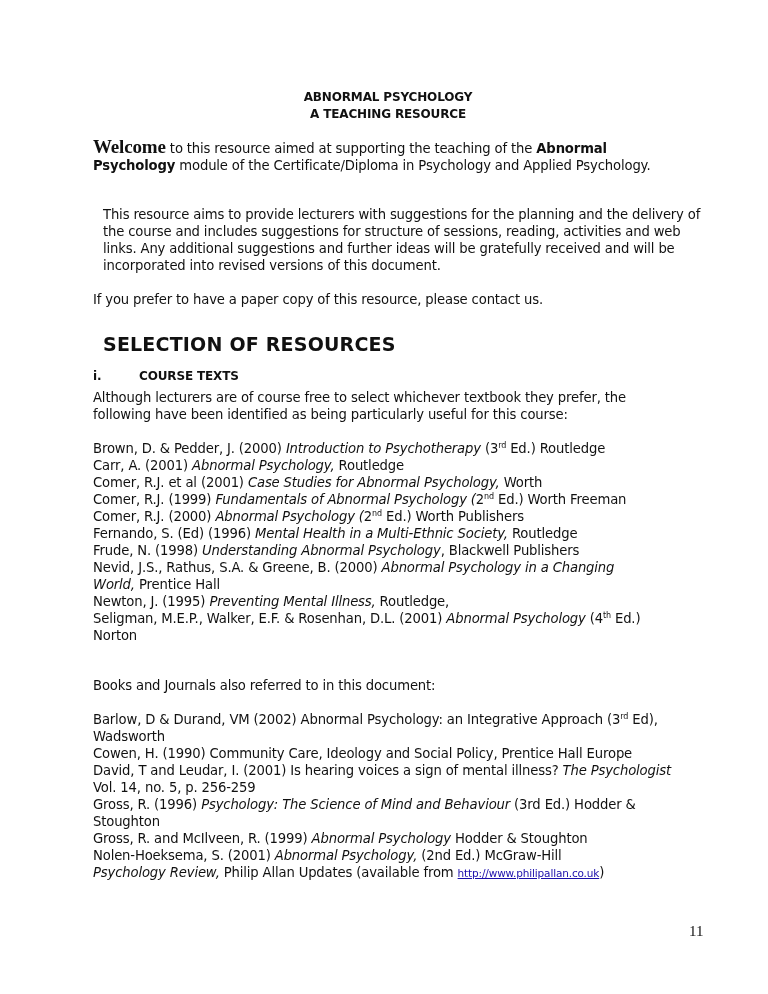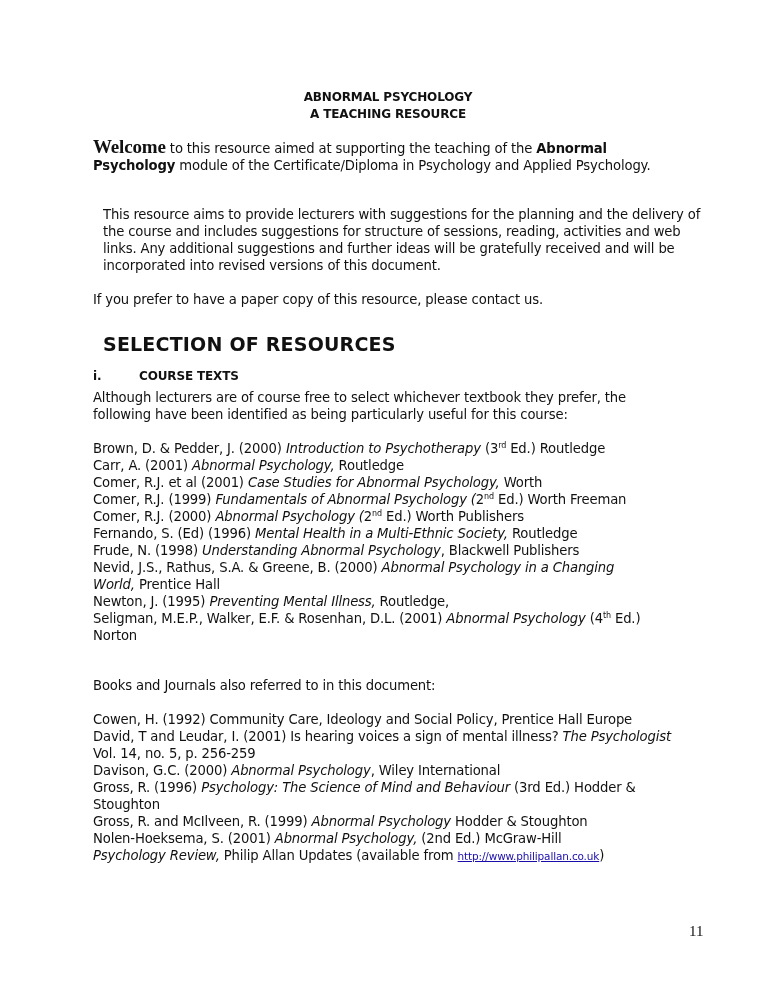--- a/index.html
+++ b/index.html
@@ -54,23 +54,23 @@
     <span class="ref"><span>Fernando, S. (Ed) (1996) </span><i>Mental Health in a Multi-Ethnic Society,</i><span> Routledge</span></span>
     <span class="ref"><span>Frude, N. (1998) </span><i>Understanding Abnormal Psychology</i><span>, Blackwell Publishers</span></span>
     <span class="ref" style="width:540px;"><span>Nevid, J.S., Rathus, S.A. &amp; Greene, B. (2000) </span><i>Abnormal Psychology in a Changing World,</i><span> Prentice Hall</span></span>
     <span class="ref"><span>Newton, J. (1995) </span><i>Preventing Mental Illness,</i><span> Routledge,</span></span>
     <span class="ref" style="width:580px;"><span>Seligman, M.E.P., Walker, E.F. &amp; Rosenhan, D.L. (2001) </span><i>Abnormal Psychology</i><span> (4</span><sup>th</sup><span> Ed.) Norton</span></span>
   </div>
 
   <div class="para" style="top:677px;">Books and Journals also referred to in this document:</div>
 
   <div class="refs" style="top:711px; width:595px;">
-    <span class="ref" style="width:570px;"><span>Cowen, H. (1992) Community Care, Ideology and Social Policy, Prentice Hall Europe</span></span>
+    <span class="ref"><span>Barlow, D &amp; Durand, VM (2002) Abnormal Psychology: an Integrative Approach (3</span><sup>rd</sup><span> Ed), Wadsworth</span></span>
+    <span class="ref" style="width:570px;"><span>Cowen, H. (1990) Community Care, Ideology and Social Policy, Prentice Hall Europe</span></span>
     <span class="ref" style="width:590px;"><span>David, T and Leudar, I.  (2001)  Is hearing voices a sign of mental illness?  </span><i>The Psychologist</i><span> Vol. 14, no. 5, p. 256-259</span></span>
-    <span class="ref"><span>Davison, G.C. (2000) </span><i>Abnormal Psychology</i><span>, Wiley International</span></span>
     <span class="ref" style="width:560px;"><span>Gross, R. (1996) </span><i>Psychology: The Science of Mind and Behaviour</i><span> (3rd Ed.) Hodder &amp; Stoughton</span></span>
     <span class="ref"><span>Gross, R. and McIlveen, R. (1999) </span><i>Abnormal Psychology</i><span> Hodder &amp; Stoughton</span></span>
     <span class="ref"><span>Nolen-Hoeksema, S. (2001) </span><i>Abnormal Psychology,</i><span> (2nd Ed.) McGraw-Hill</span></span>
     <span class="ref" style="white-space:nowrap;"><i>Psychology Review,</i><span> Philip Allan Updates (available from </span><a class="link">http://www.philipallan.co.uk</a><span>)</span></span>
   </div>
 </div>
 
 <div class="pagenum">11</div>
 
 </body></html>

